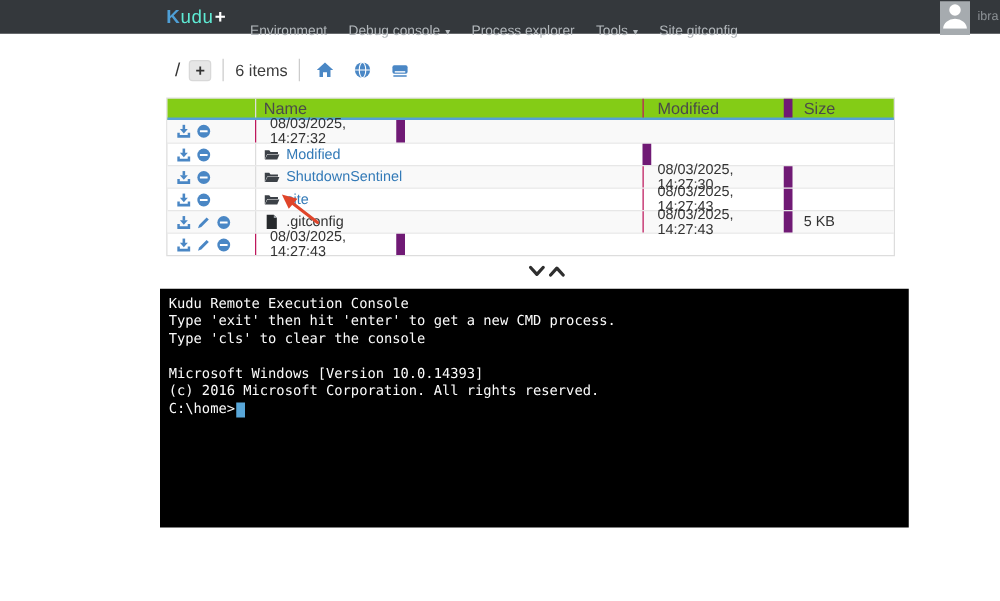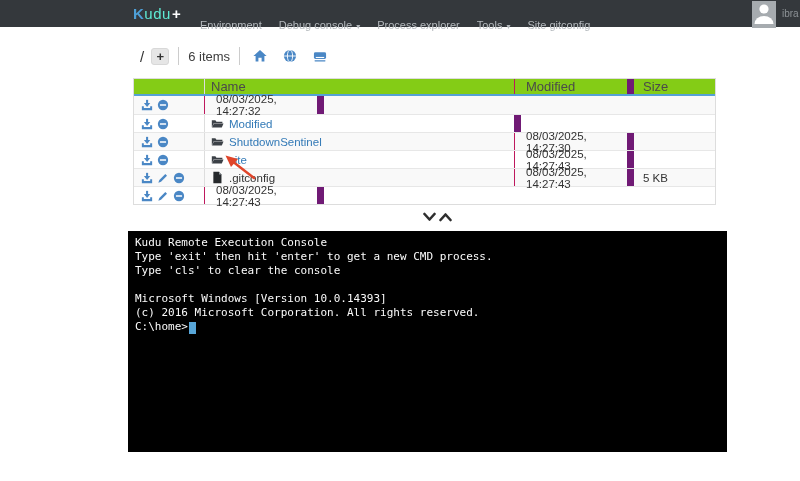--- a/index.html
+++ b/index.html
@@ -62,21 +62,21 @@
 
   
   .anno-arrow { position:absolute; left:218px; top:150px; }
 
   
   .resize-ctl { position:absolute; left:423px; top:212px; display:flex;
     column-gap:3px; align-items:center; }
   .chev { width:13px; height:10px; cursor:pointer; display:inline-flex; }
 
   
-  .console { position:absolute; left:128px; top:231px; width:599px; height:221px;
+  .console { position:absolute; left:128px; top:231px; width:599px; height:191px;
     background:#000; padding:5px 7px; font-family:"DejaVu Sans Mono", monospace;
     font-size:11px; line-height:14px; color:#fbfbfb; cursor:text; }
   .console-output { white-space:pre; }
   .prompt-line { white-space:pre; display:flex; align-items:flex-end; }
   .cursor { display:inline-block; width:7px; height:12px; margin-left:1px;
     background:#58a6d8; }
 </style>
 </head>
 <body>
 

